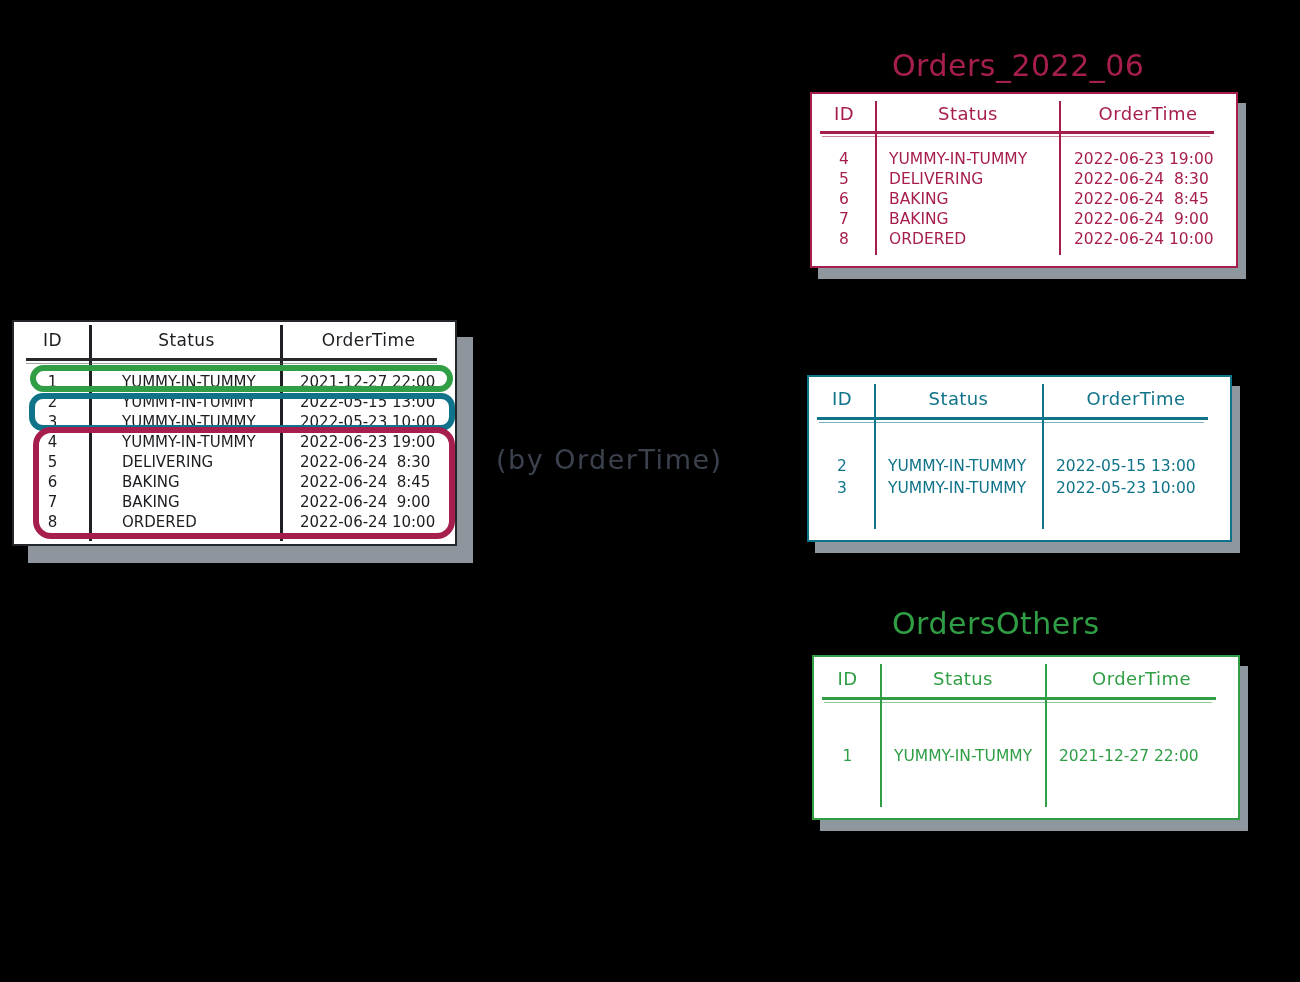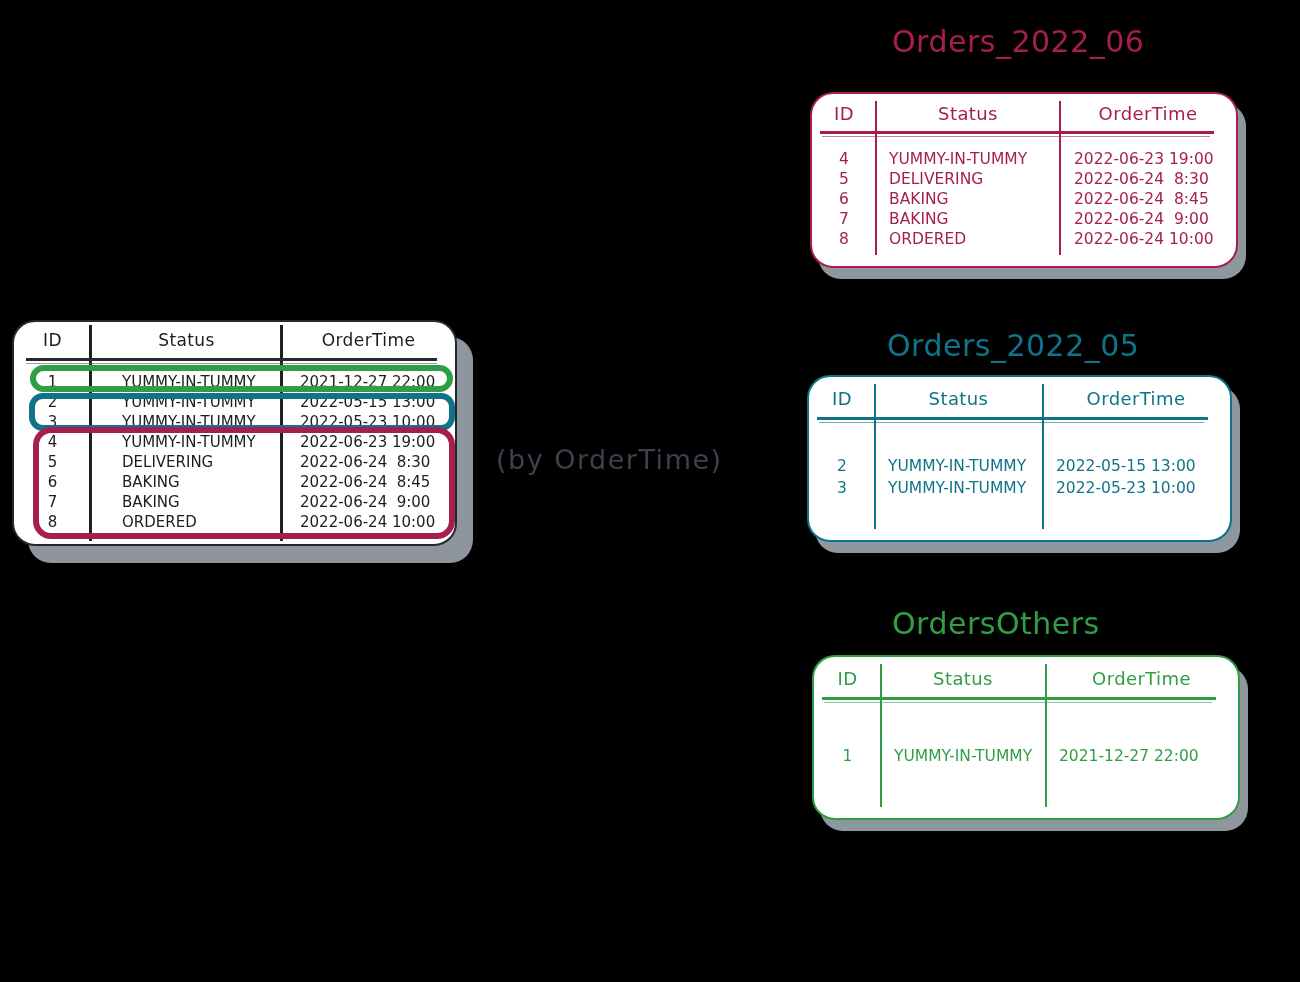--- a/index.html
+++ b/index.html
@@ -1,20 +1,20 @@
 <!DOCTYPE html>
 <html><head>
 <meta charset="utf-8">
 <style>
   html,body{margin:0;padding:0;background:#000;}
   .canvas{position:relative;width:1300px;height:982px;background:#000;overflow:hidden;
           font-family:"DejaVu Sans","Liberation Sans",sans-serif;}
 
   
-  .tcard{position:absolute;background:#fff;box-sizing:border-box;border-radius:23px;}
+  .tcard{position:absolute;background:#fff;box-sizing:border-box;}
   .vline{position:absolute;width:2.5px;pointer-events:none;}
   .hline{position:absolute;height:2.5px;pointer-events:none;}
   .hline2{position:absolute;height:1.3px;opacity:.55;pointer-events:none;}
   .thead{position:absolute;left:0;right:0;display:grid;align-items:center;}
   .hcell{text-align:center;font-size:17px;letter-spacing:.4px;}
   .tbody{position:absolute;left:0;right:0;}
   .trow{display:grid;align-items:center;}
   .tcell{white-space:pre;overflow:visible;}
   .c0{text-align:center;}
 
@@ -36,21 +36,21 @@
       background:transparent;pointer-events:none;}
   .hl-1{left:16px;top:43px;width:423px;height:27px;border-radius:14px;}
   .hl-2{left:15px;top:71px;width:426px;height:38px;border-radius:14px;}
   .hl-3{left:19px;top:105px;width:422px;height:112px;border-radius:18px;}
 
   
   .note{position:absolute;left:496px;top:444px;font-size:27px;letter-spacing:1.5px;text-align:center;}
 
   
   .ptitle{position:absolute;font-size:30px;letter-spacing:.5px;color:var(--c);}
-  .t1{left:892px;top:24px;}
+  .t1{left:892px;top:48px;}
   .t2{left:887px;top:328px;}
   .t3{left:892px;top:606px;}
 
   .pt{border:2.5px solid var(--c);color:var(--c);box-shadow:8px 11px 0 #8f979e;}
   .pt .vline{background:var(--c);top:7px;bottom:11px;}
   .pt .hline{background:var(--c);left:8px;right:22px;}
   .pt .hline2{background:var(--c);left:10px;right:26px;}
   .pt .hcell{font-size:18px;}
   .pt .tbody{font-size:15.5px;}
   .pt .c1{padding-left:13px;} .pt .c2{padding-left:14px;}
@@ -173,21 +173,20 @@
           <div class="tcell c2">2022-06-24  9:00</div>
         </div>
         <div class="trow">
           <div class="tcell c0">8</div>
           <div class="tcell c1">ORDERED</div>
           <div class="tcell c2">2022-06-24 10:00</div>
         </div>
       </div>
   </div>
 
-  <div class="ptitle t2" style="--c: #0f7389;">Orders_2022_05</div>
   <div class="tcard pt p2" style="--c: #0f7389;">
     <div class="vline v1"></div>
     <div class="vline v2"></div>
     <div class="hline"></div>
     <div class="hline2"></div>
     <div class="thead">
       <div class="hcell">ID</div>
       <div class="hcell">Status</div>
       <div class="hcell">OrderTime</div>
     </div>

